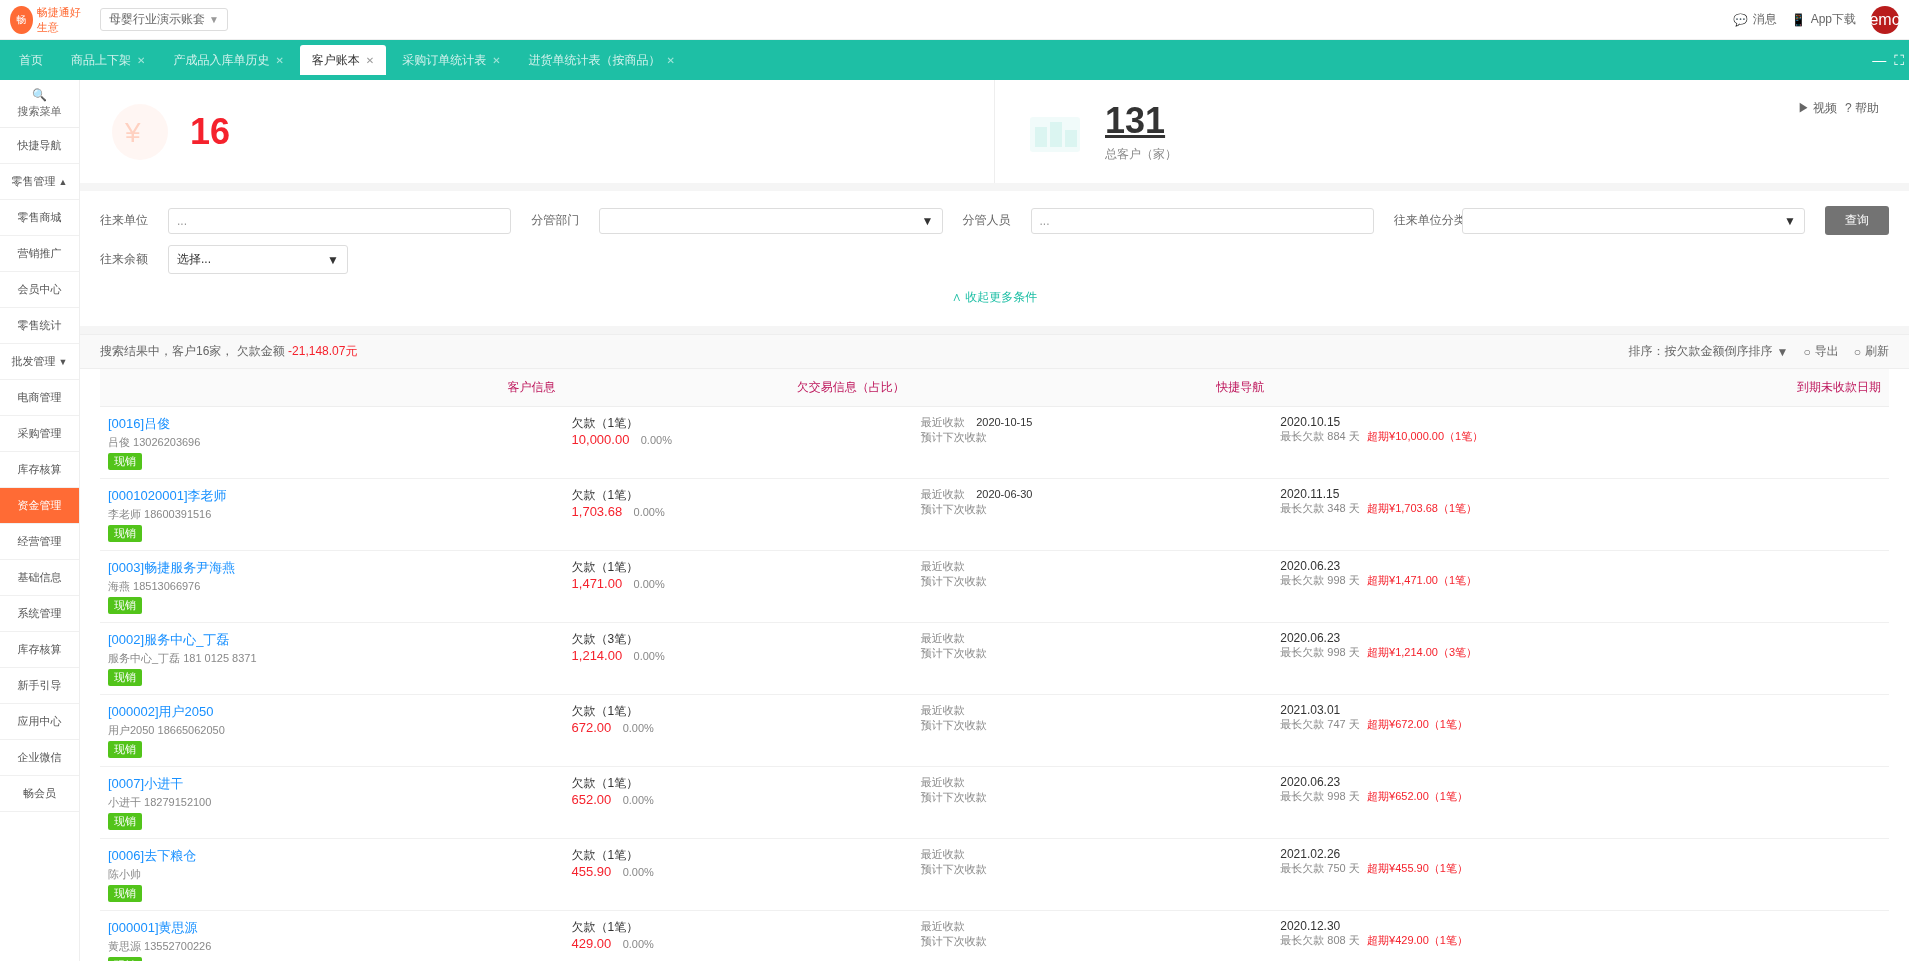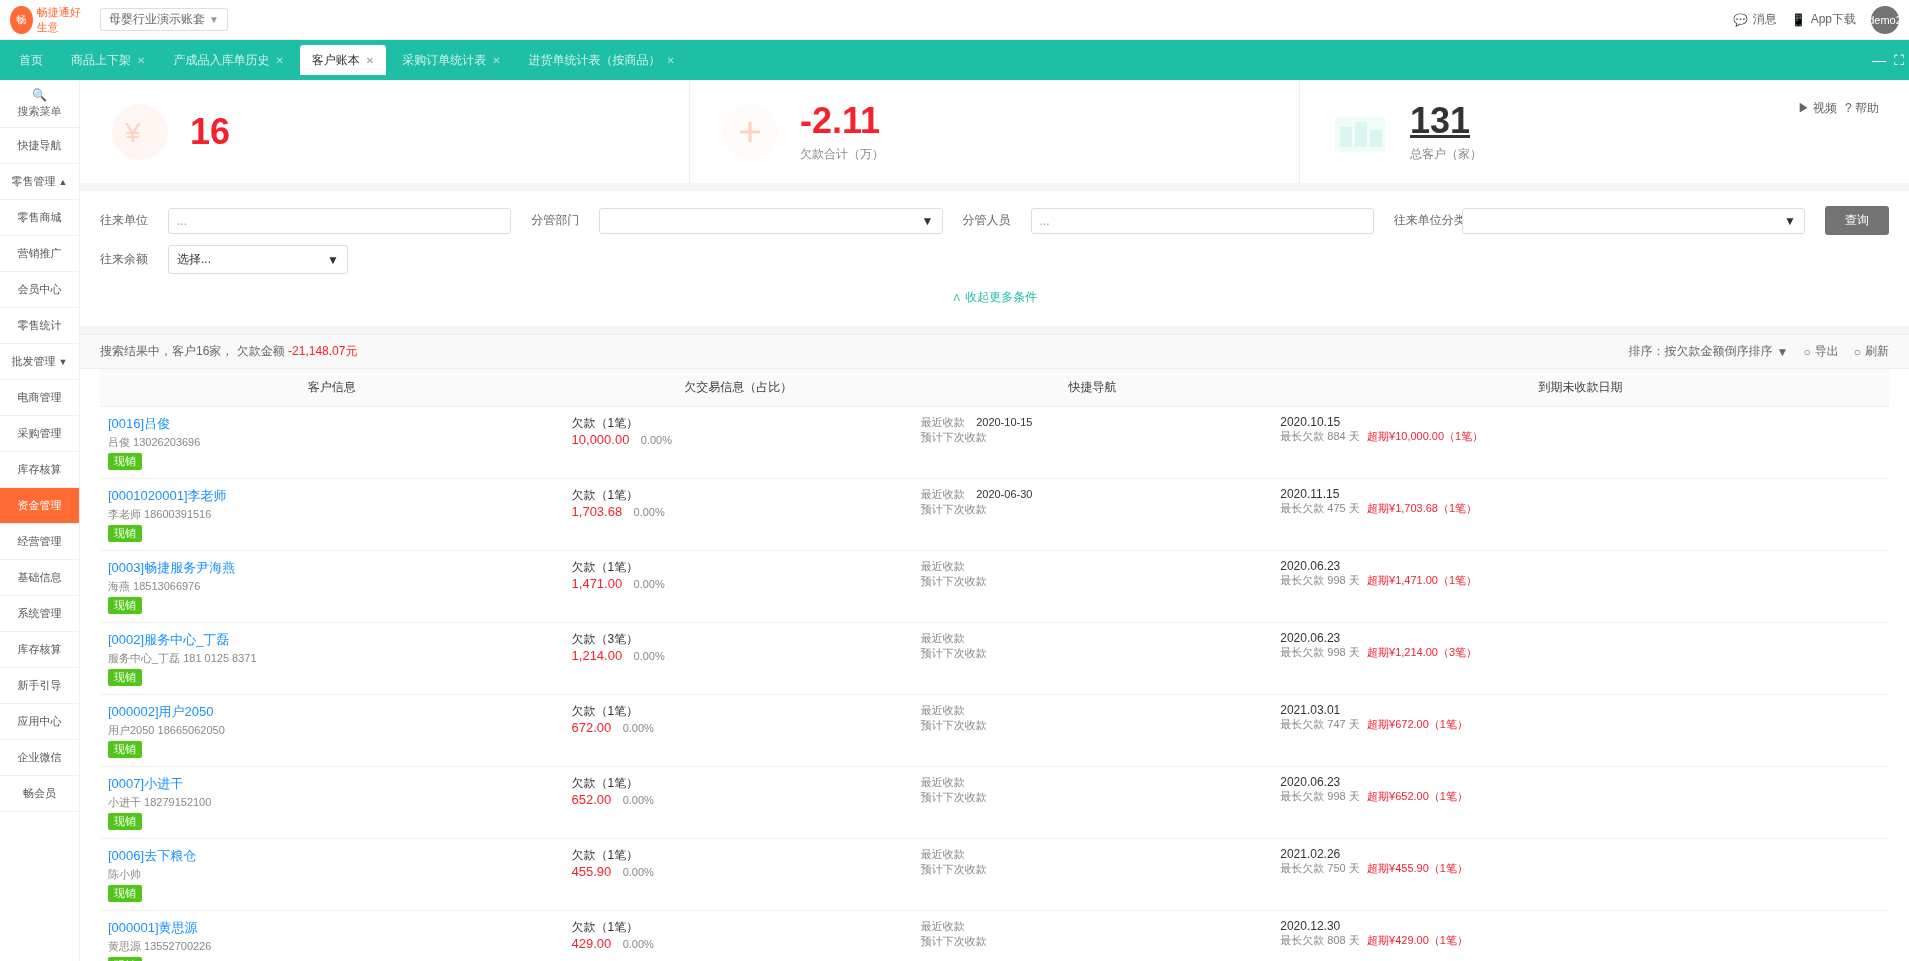--- a/index.html
+++ b/index.html
@@ -6,21 +6,21 @@
     body { font-family: 'Microsoft YaHei', Arial, sans-serif; font-size: 12px; background: #f5f5f5; color: #333; }
 
     
     .top-bar { display: flex; align-items: center; background: #fff; height: 40px; padding: 0 10px; border-bottom: 1px solid #eee; }
     .logo-area { display: flex; align-items: center; width: 80px; }
     .logo-icon { width: 28px; height: 28px; background: #ff6b35; border-radius: 50%; display: flex; align-items: center; justify-content: center; color: #fff; font-size: 10px; margin-right: 4px; }
     .logo-text { color: #ff6b35; font-size: 11px; }
     .store-selector { display: flex; align-items: center; color: #666; font-size: 12px; margin-left: 10px; cursor: pointer; border: 1px solid #ddd; padding: 2px 8px; border-radius: 3px; }
     .top-right { margin-left: auto; display: flex; align-items: center; gap: 15px; }
     .top-right-item { display: flex; align-items: center; gap: 4px; cursor: pointer; color: #666; font-size: 12px; }
-    .avatar { width: 28px; height: 28px; border-radius: 50%; background: #737373; display: flex; align-items: center; justify-content: center; color: #fff; font-size: 11px; }
+    .avatar { width: 28px; height: 28px; border-radius: 50%; background: #b91c1c; display: flex; align-items: center; justify-content: center; color: #fff; font-size: 16px; }
 
     
     .tab-bar { display: flex; align-items: center; background: #1ebfa5; height: 40px; padding: 0 5px; overflow: hidden; }
     .tab { display: flex; align-items: center; padding: 0 12px; height: 30px; cursor: pointer; color: rgba(255,255,255,0.8); font-size: 12px; border-radius: 3px 3px 0 0; white-space: nowrap; margin: 0 2px; }
     .tab.active { background: #fff; color: #333; }
     .tab .close-btn { margin-left: 6px; color: rgba(255,255,255,0.6); font-size: 10px; }
     .tab.active .close-btn { color: #999; }
     .tab-actions { margin-left: auto; display: flex; gap: 8px; }
     .tab-action-btn { color: #fff; cursor: pointer; font-size: 14px; }
 
@@ -64,21 +64,21 @@
     
     .result-bar { display: flex; align-items: center; justify-content: space-between; padding: 8px 20px; background: #f9f9f9; border-top: 1px solid #eee; border-bottom: 1px solid #eee; }
     .result-info { font-size: 12px; color: #666; }
     .result-info span.highlight { color: #f5222d; }
     .result-actions { display: flex; gap: 15px; font-size: 12px; color: #666; }
     .result-action { display: flex; align-items: center; gap: 4px; cursor: pointer; }
 
     
     .table-container { background: #fff; padding: 0 20px; }
     .data-table { width: 100%; border-collapse: collapse; }
-    .data-table th { padding: 10px 8px; text-align: center; color: #404040; font-size: 12px; font-weight: normal; border-bottom: 1px solid #eee; background: #fafafa; }
+    .data-table th { padding: 10px 8px; text-align: right; color: #be185d; font-size: 12px; font-weight: normal; border-bottom: 1px solid #eee; background: #fafafa; }
     .data-table td { padding: 8px 8px; border-bottom: 1px solid #f0f0f0; vertical-align: top; font-size: 12px; }
     .customer-name { color: #1890ff; cursor: pointer; font-size: 13px; }
     .customer-sub { color: #888; font-size: 11px; margin-top: 2px; }
     .tag { display: inline-block; background: #52c41a; color: #fff; padding: 1px 6px; border-radius: 2px; font-size: 11px; margin-top: 3px; }
     .amount-red { color: #f5222d; font-size: 13px; }
     .overdue-red { color: #f5222d; font-size: 11px; cursor: pointer; }
     .percent { color: #888; font-size: 11px; margin-left: 8px; }
     .collection-label { color: #888; font-size: 11px; }
     .collection-date { color: #333; font-size: 11px; }
     .overdue-days { color: #888; font-size: 11px; }
@@ -224,32 +224,20 @@
           <svg viewBox="0 0 60 60" fill="none">
             <circle cx="30" cy="30" r="28" fill="#ff6b35" opacity="0.2"></circle>
             <text x="15" y="40" font-size="28" fill="#ff6b35">¥</text>
           </svg>
         </div>
         <div class="stat-info">
           <div class="stat-number red">16</div>
         </div>
       </div>
 
-      <div class="stat-card">
-        <div class="stat-icon">
-          <svg viewBox="0 0 60 60" fill="none">
-            <circle cx="30" cy="30" r="28" fill="#ff6b35" opacity="0.1"></circle>
-            <path d="M20 30 L40 30 M30 20 L30 40" stroke="#ff6b35" stroke-width="3"></path>
-          </svg>
-        </div>
-        <div class="stat-info">
-          <div class="stat-number red">-2.11</div>
-          <div class="stat-label">欠款合计（万）</div>
-        </div>
-      </div>
 
       <div class="stat-card">
         <div class="stat-icon">
           <svg viewBox="0 0 60 60" fill="none">
             <rect x="5" y="15" width="50" height="35" rx="3" fill="#1ebfa5" opacity="0.2"></rect>
             <rect x="10" y="25" width="12" height="20" fill="#1ebfa5" opacity="0.4"></rect>
             <rect x="25" y="20" width="12" height="25" fill="#1ebfa5" opacity="0.4"></rect>
             <rect x="40" y="28" width="12" height="17" fill="#1ebfa5" opacity="0.4"></rect>
           </svg>
         </div>
@@ -396,21 +384,21 @@
           <span class="collection-label">最近收款</span>
           <span class="collection-date" style="margin-left:8px;">2020-06-30</span>
         </div>
         <div>
           <span class="collection-label">预计下次收款</span>
         </div>
       </td>
       <td>
         <div>2020.11.15</div>
         <div>
-          <span class="overdue-days">最长欠款 475 天</span>
+          <span class="overdue-days">最长欠款 348 天</span>
           <span class="overdue-red" style="margin-left:4px;">超期¥1,703.68（1笔）</span>
         </div>
       </td>
     </tr>
             <tr>
       <td>
         <div class="customer-name">[0003]畅捷服务尹海燕</div>
         <div class="customer-sub">海燕 18513066976</div>
         <span class="tag">现销</span>
       </td>

